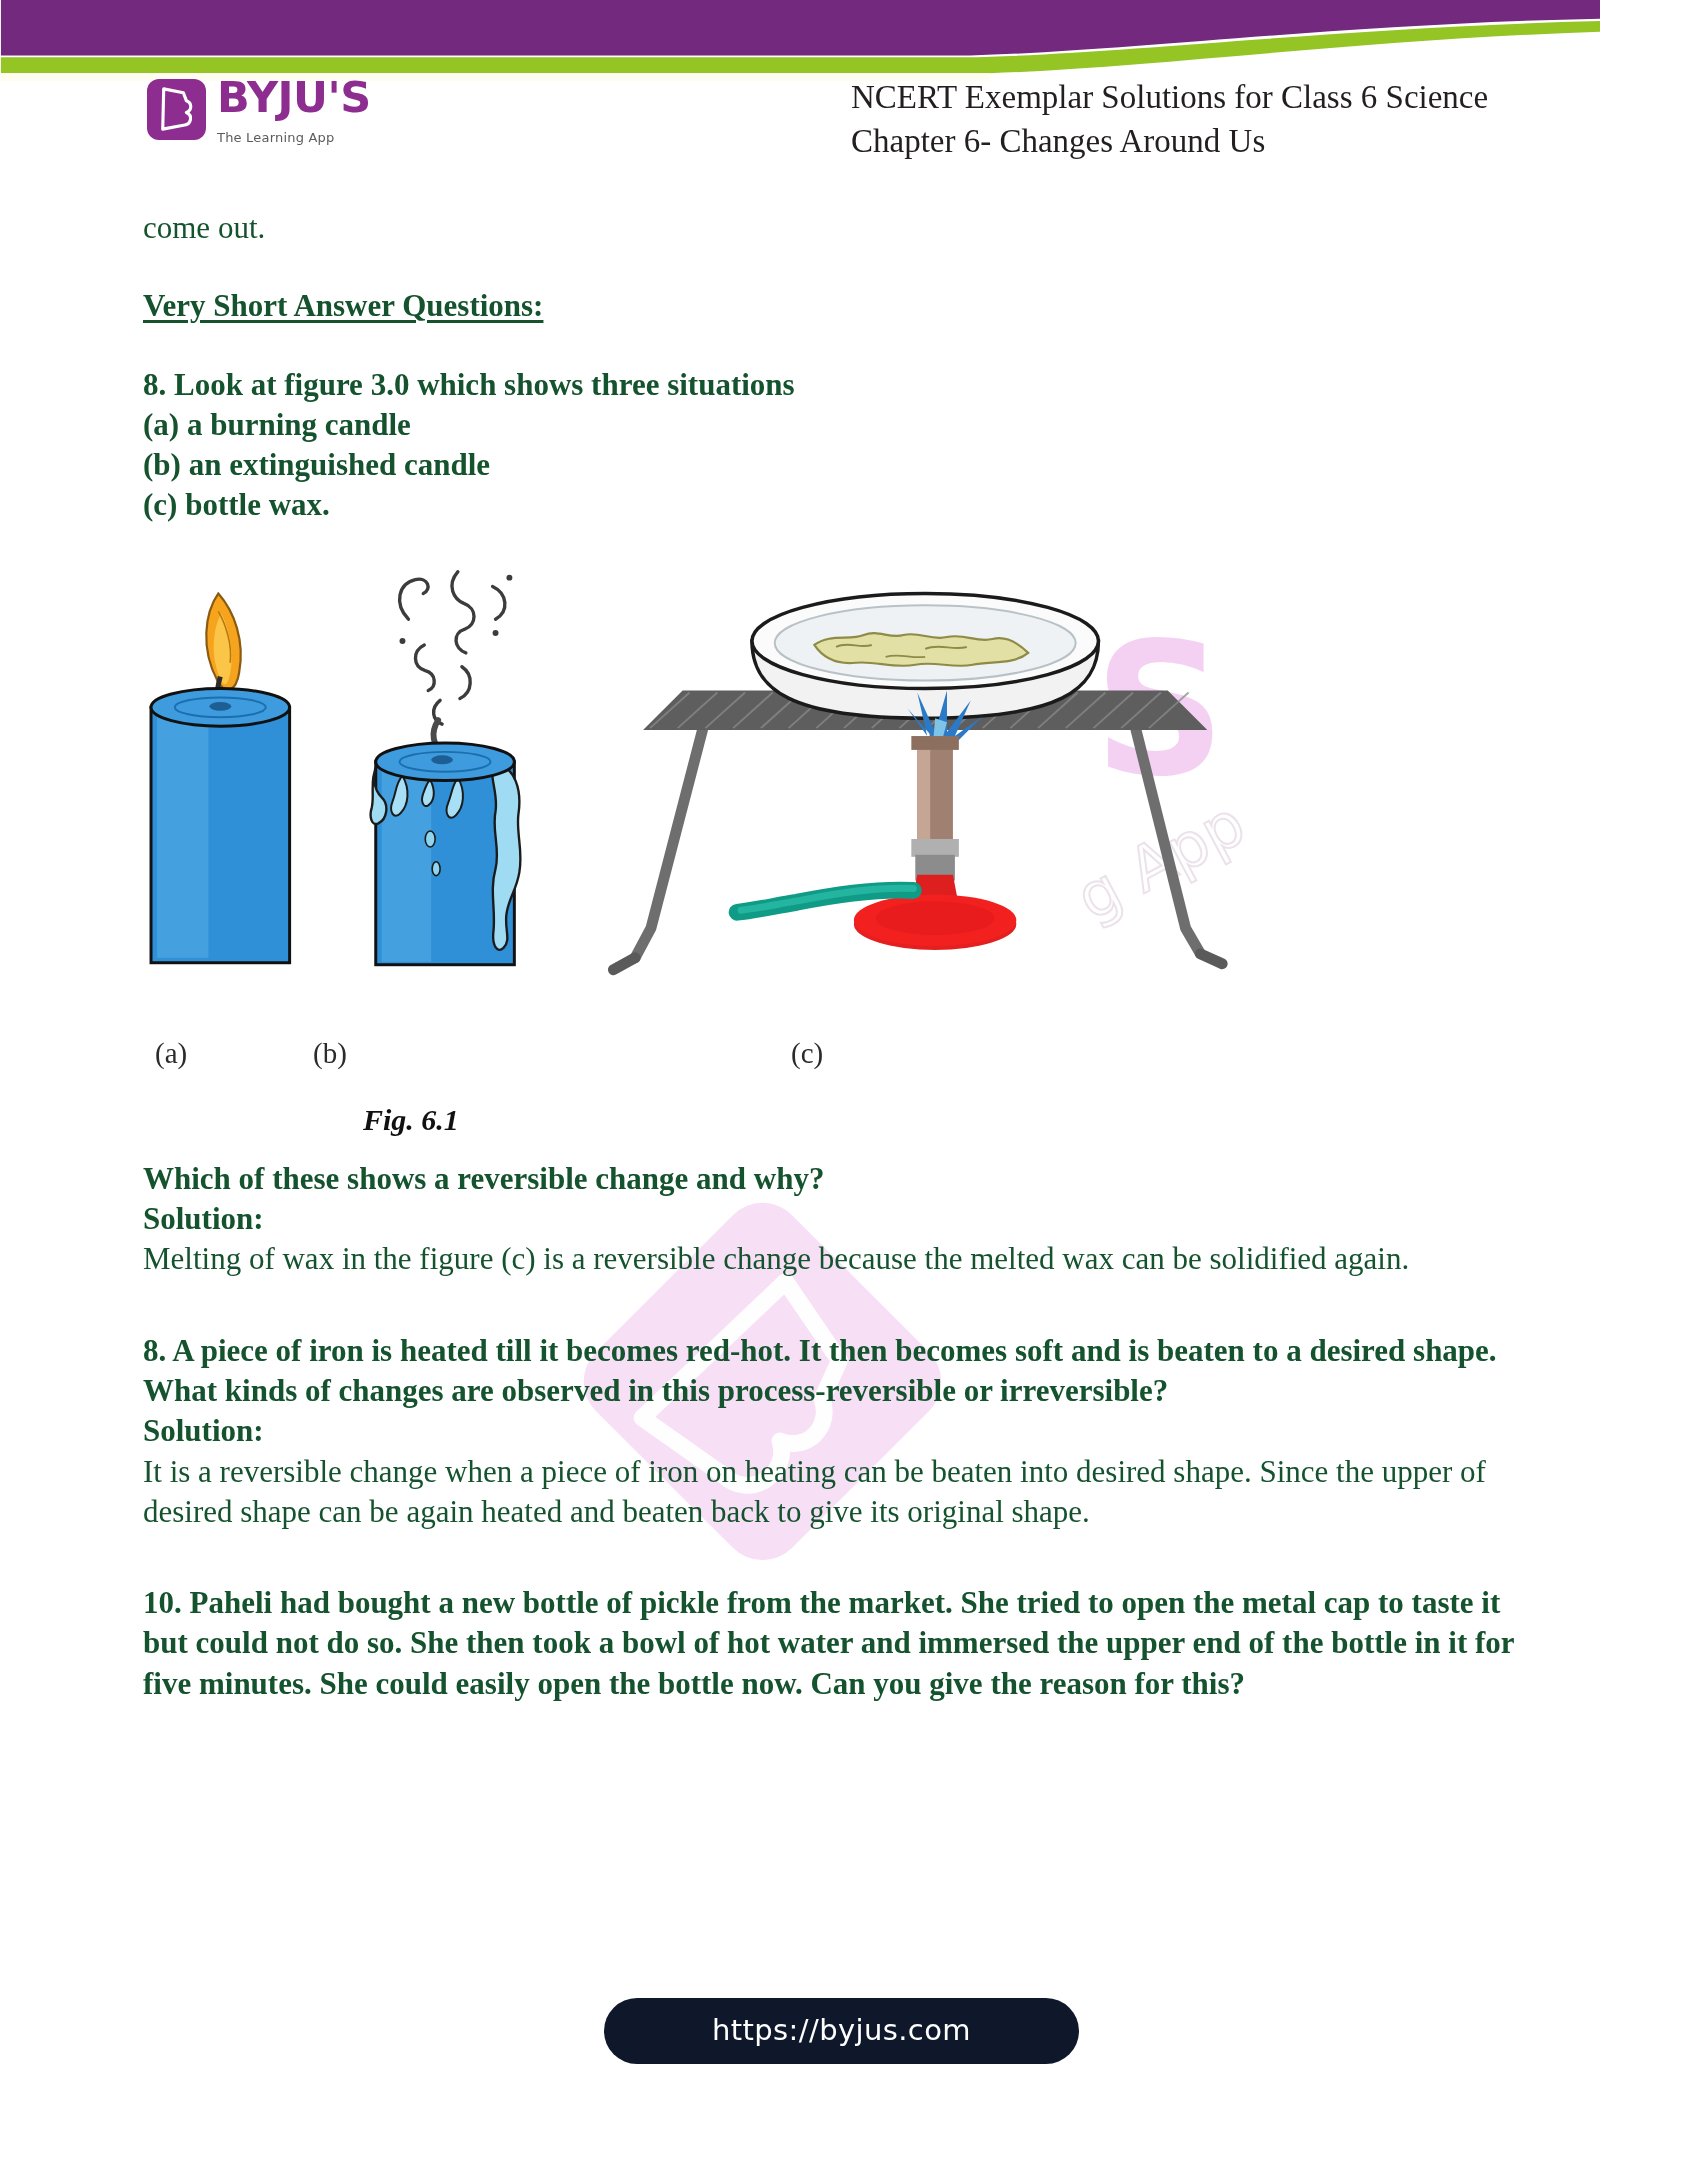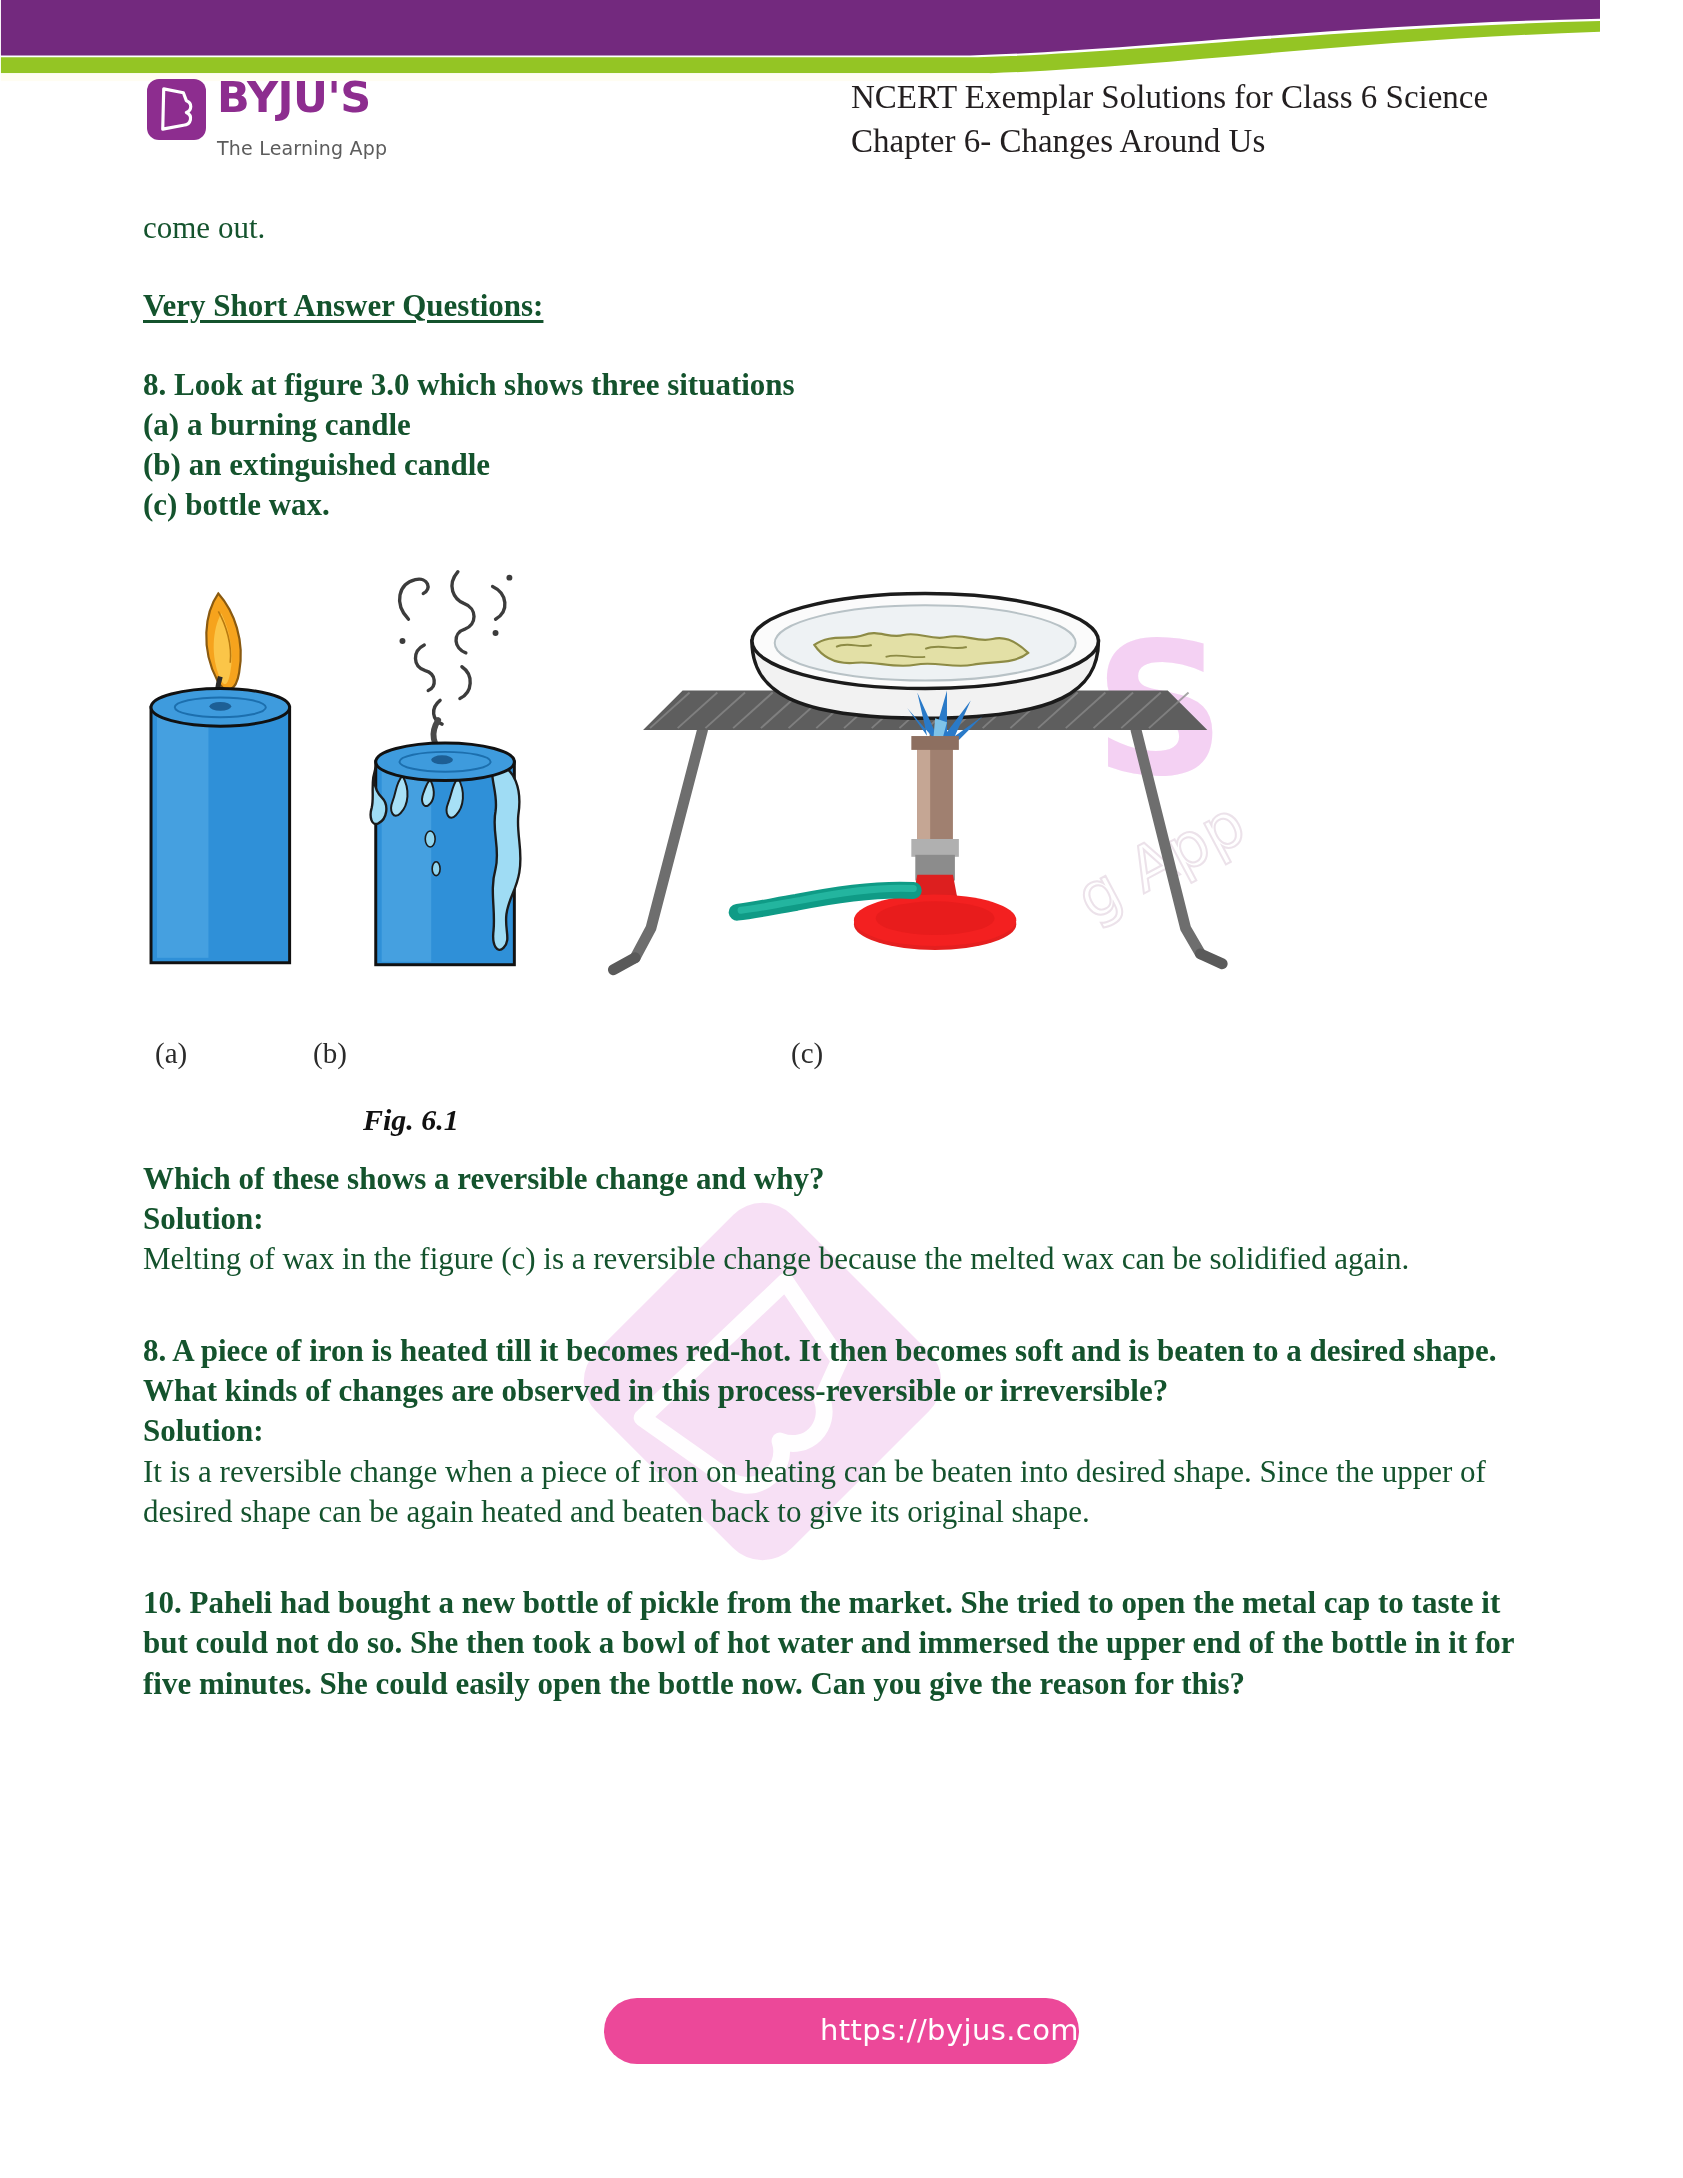--- a/index.html
+++ b/index.html
@@ -57,24 +57,24 @@
     font-family: "DejaVu Sans", sans-serif;
     font-weight: bold;
     font-size: 43px;
     letter-spacing: -0.5px;
     color: #8d2d8f;
     display: block;
     margin-top: -3px;
   }
   .logo-tag {
     font-family: "DejaVu Sans", sans-serif;
-    font-size: 19px;
+    font-size: 13px;
     color: #5c5c5c;
     display: block;
-    margin-top: 20px;
+    margin-top: 12px;
     letter-spacing: 0.2px;
   }
   .header-title {
     position: absolute;
     left: 851px;
     top: 16px;
     font-family: "Liberation Serif", serif;
     font-size: 33px;
     color: #231f20;
     line-height: 1.34;
@@ -160,29 +160,28 @@
   .footer {
     position: absolute;
     left: 0;
     top: 1998px;
     width: 1683px;
     text-align: center;
     z-index: 3;
   }
   .footer-pill {
     display: inline-block;
-    background: #ec4899;
+    background: #0f172a;
     color: #ffffff;
     font-family: "DejaVu Sans", sans-serif;
     font-size: 29px;
     padding: 15px 0 17px 0;
     width: 475px;
     border-radius: 40px;
     letter-spacing: 0.4px;
-    text-align: right;
   }
 </style>
 </head>
 <body>
 
 <div class="page">
 
   <div class="banner">
     <svg width="1683" height="89" viewBox="0 0 1700 90" xmlns="http://www.w3.org/2000/svg">
       <path d="M0,0 L1700,0 L1700,18 C1400,18 1150,52 980,56 L0,56 Z" fill="#73297e"></path>

